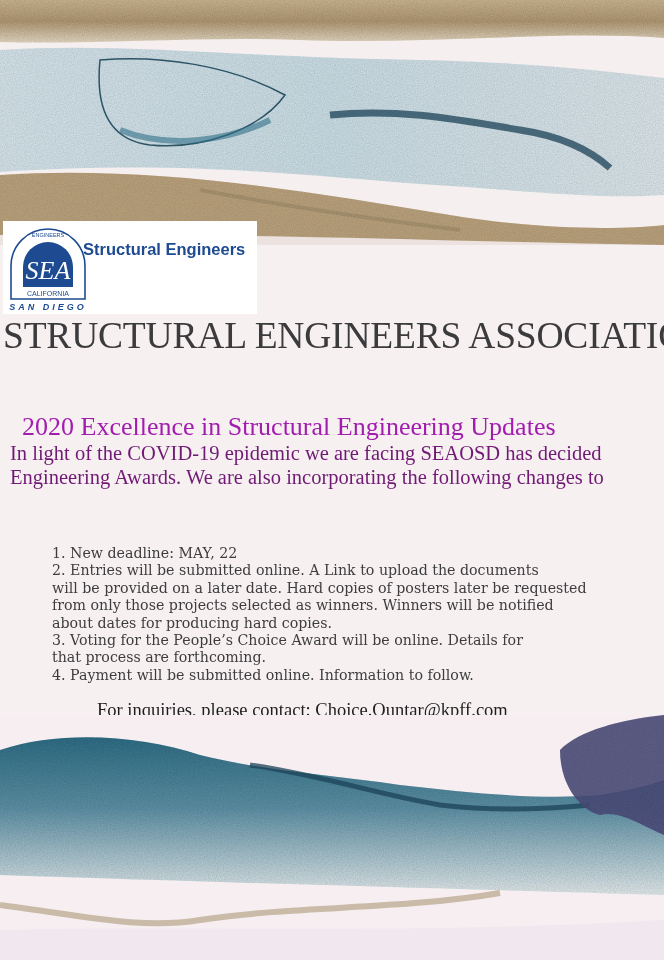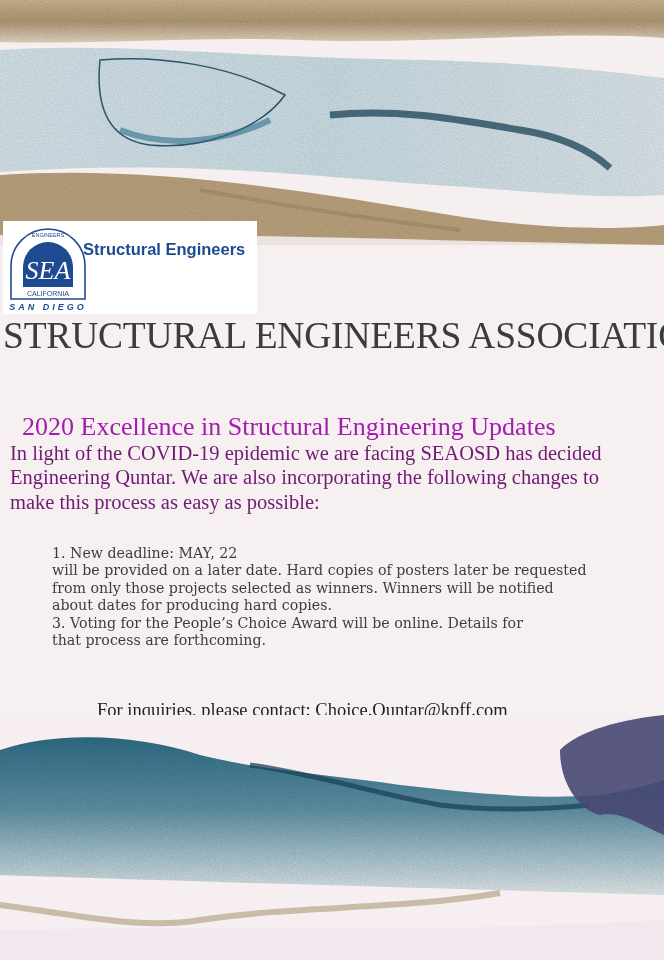--- a/index.html
+++ b/index.html
@@ -89,31 +89,32 @@
   <div class="logo-text">
     <div>Structural Engineers</div>
   </div>
 </div>
 
 <div class="title">STRUCTURAL ENGINEERS ASSOCIATION OF SAN DIEGO</div>
 <div class="subtitle">2020 Excellence in Structural Engineering Updates</div>
 
 <div class="intro">
   <div>In light of the COVID-19 epidemic we are facing SEAOSD has decided</div>
-  <div>Engineering Quntar. We are also incorporating the following changes to</div>
-  <div>make this process as easy as possible:</div>
+  <div>Engineering Awards. We are also incorporating the following changes to</div>
 </div>
 
 <div class="changes">
   <div>1. New deadline: MAY, 22</div>
+  <div>2. Entries will be submitted online. A Link to upload the documents</div>
   <div>will be provided on a later date. Hard copies of posters later be requested</div>
   <div>from only those projects selected as winners. Winners will be notified</div>
   <div>about dates for producing hard copies.</div>
   <div>3. Voting for the People’s Choice Award will be online. Details for</div>
   <div>that process are forthcoming.</div>
+  <div>4. Payment will be submitted online. Information to follow.</div>
 </div>
 
 <div class="contact">
   <span>For inquiries, please contact: </span><span>Choice.Quntar@kpff.com</span>
 </div>
 
 <svg class="bg-bottom" viewBox="0 0 664 245" preserveAspectRatio="none">
   <defs>
     <filter id="grain2" x="0" y="0" width="100%" height="100%">
       <feTurbulence type="fractalNoise" baseFrequency="0.85" numOctaves="2" seed="7"></feTurbulence>

